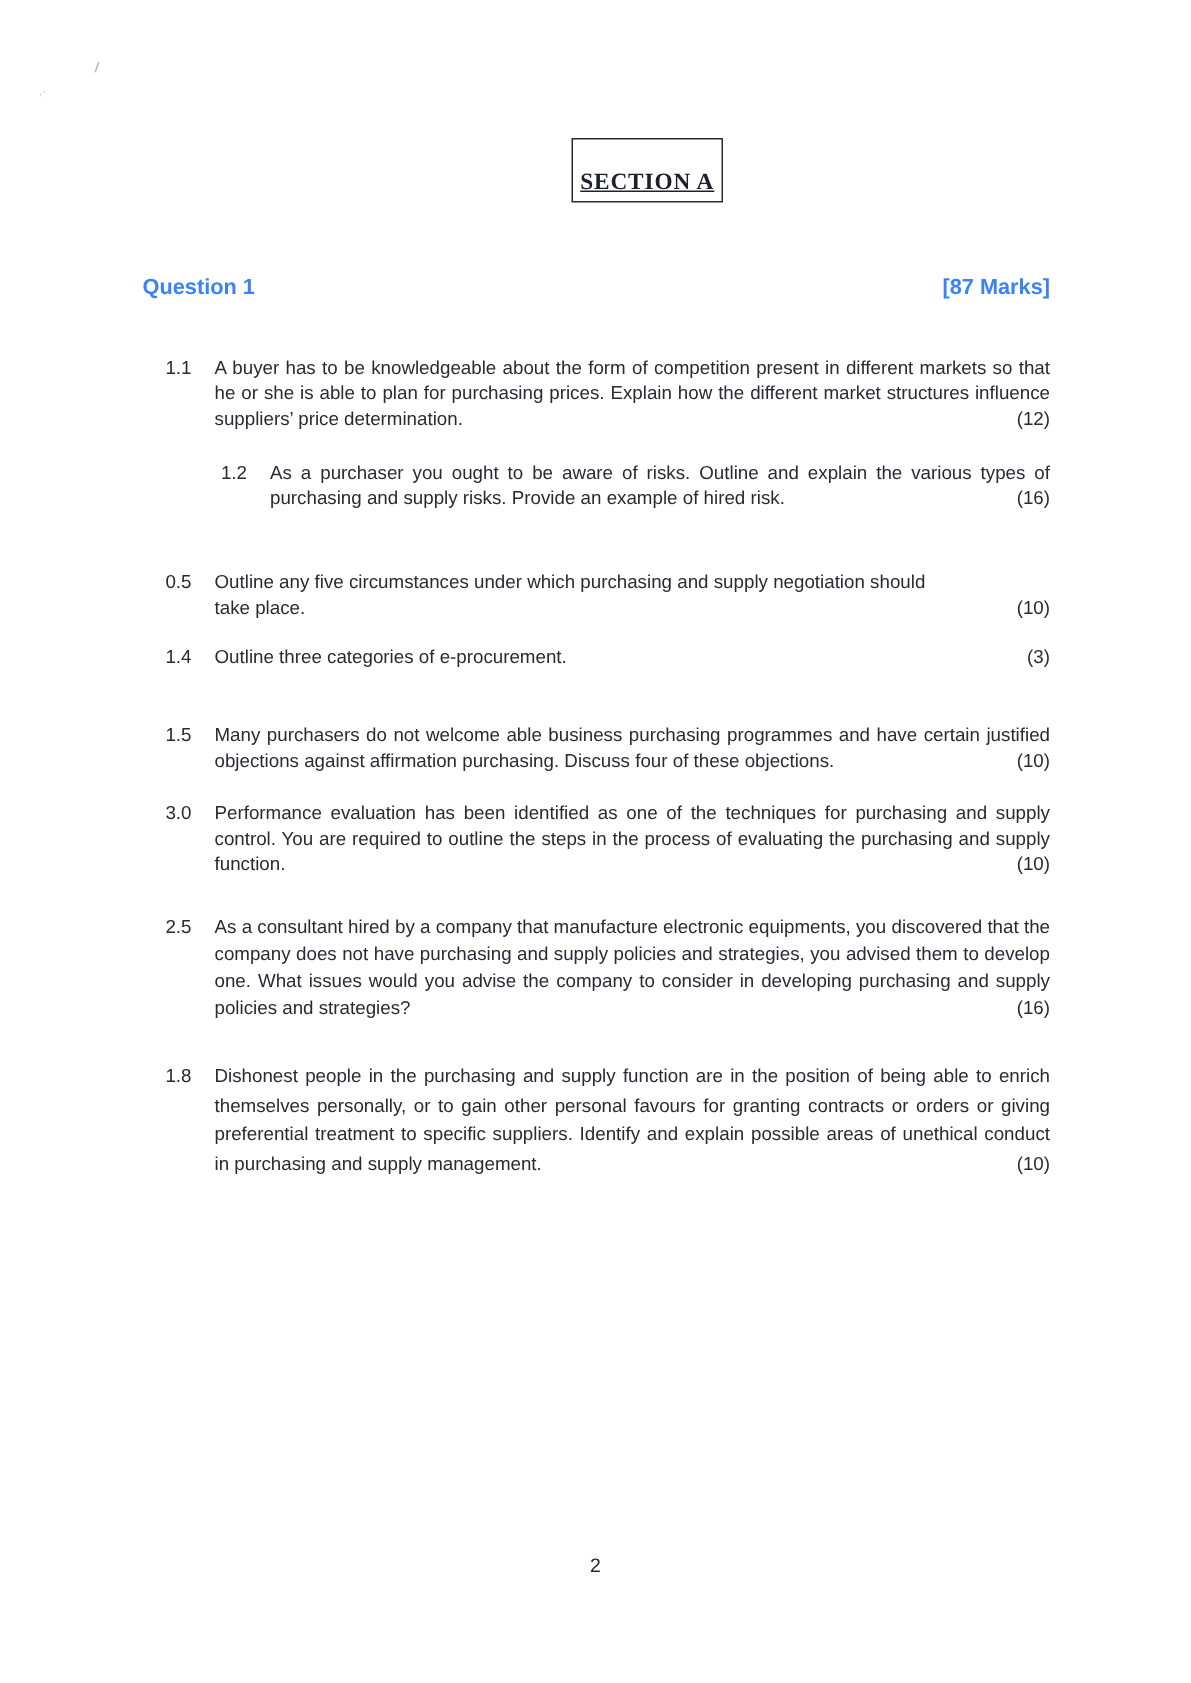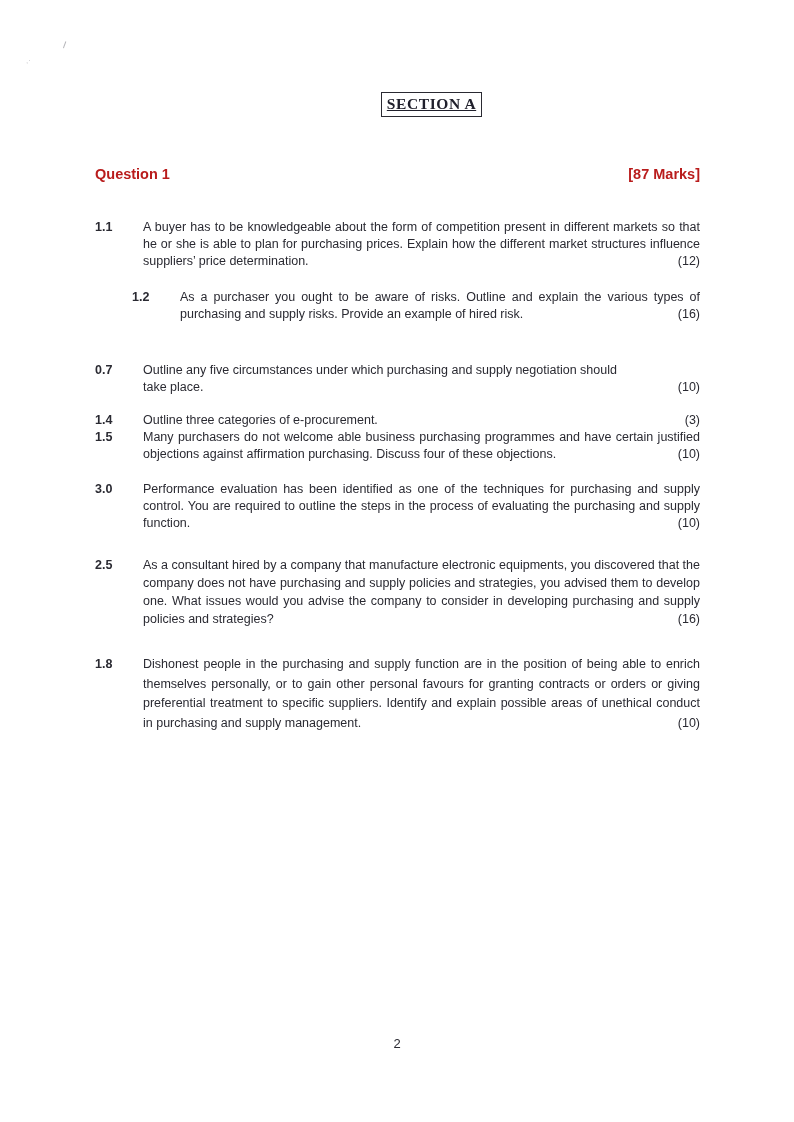--- a/index.html
+++ b/index.html
@@ -37,48 +37,48 @@
   .section-title {
     display: inline-block;
     transform: translateX(34px);
     font-family: "Liberation Serif", "DejaVu Serif", serif;
     font-weight: bold;
     font-size: 15.5px;
     letter-spacing: 0.6px;
     color: #20202c;
     text-decoration: underline;
     border: 1.5px solid #2a2a32;
-    padding: 2px 5px 3px 5px;
+    padding: 20px 5px 3px 5px;
     line-height: 18px;
   }
   .question-header {
     display: flex;
     justify-content: space-between;
     align-items: baseline;
     margin-top: 49px;
     font-size: 14.5px;
     font-weight: bold;
-    color: #b91c1c;
+    color: #3b82f6;
   }
   .items { margin-top: 37px; }
   .item {
     display: grid;
     grid-template-columns: 48px 1fr;
     font-size: 12.5px;
     line-height: 17px;
   }
   .item:nth-child(1) { margin-bottom: 19px; }
   .item:nth-child(2) { margin-bottom: 39px; margin-left: 37px; }
   .item:nth-child(3) { margin-bottom: 16px; }
-  .item:nth-child(4) { }
+  .item:nth-child(4) { margin-bottom: 35px; }
   .item:nth-child(5) { margin-bottom: 18px; }
   .item:nth-child(6) { margin-bottom: 24px; }
   .item:nth-child(7) { margin-bottom: 27px; line-height: 18px; }
   .item:nth-child(8) { line-height: 19.5px; }
-  .item .num { font-weight: bold; }
+  .item .num { font-weight: normal; text-align: center; }
   .item p.text {
     text-align: justify;
   }
   .item p.text::after { content: ""; display: block; clear: both; }
   .item .body-text { white-space: pre-line; }
   .item .marks { float: right; margin-left: 12px; }
   .page-number {
     position: absolute;
     top: 1036px;
     left: 0;
@@ -116,21 +116,21 @@
 
   <div class="item">
     <div class="num">1.2</div>
     <p class="text">
       <span class="body-text">As a purchaser you ought to be aware of risks.  Outline and explain the various types of purchasing and supply risks.  Provide an example of hired risk.</span>
       <span class="marks">(16)</span>
     </p>
   </div>
 
   <div class="item">
-    <div class="num">0.7</div>
+    <div class="num">0.5</div>
     <p class="text">
       <span class="body-text">Outline any five circumstances under which purchasing and supply negotiation should
 take place.</span>
       <span class="marks">(10)</span>
     </p>
   </div>
 
   <div class="item">
     <div class="num">1.4</div>
     <p class="text">

